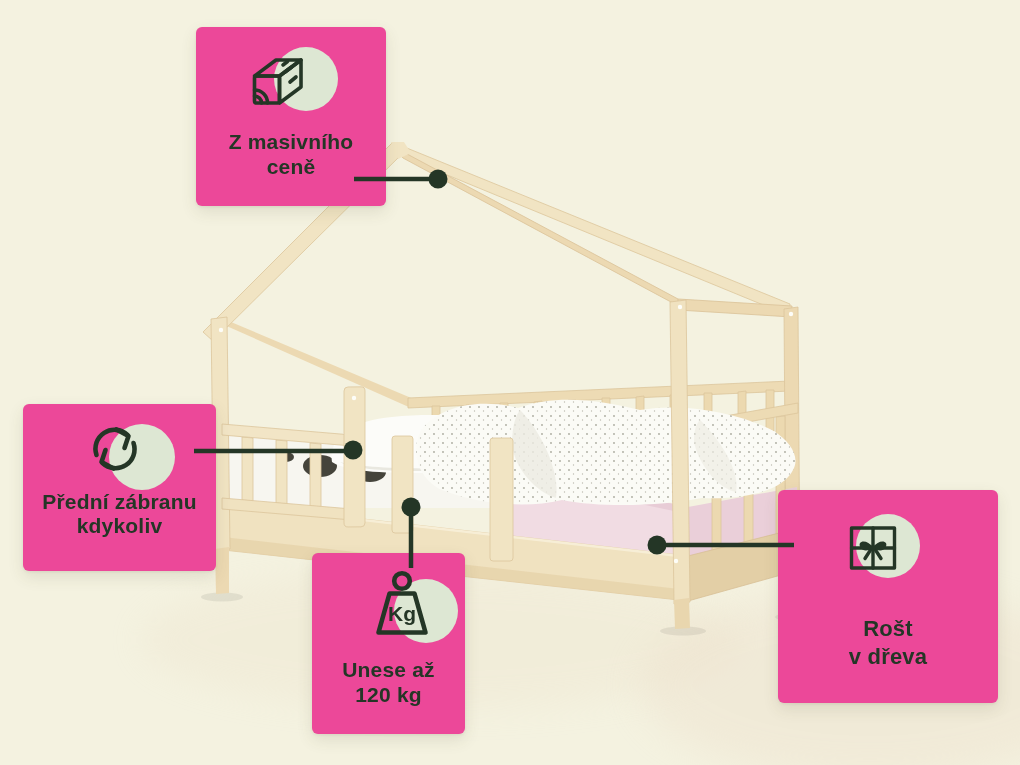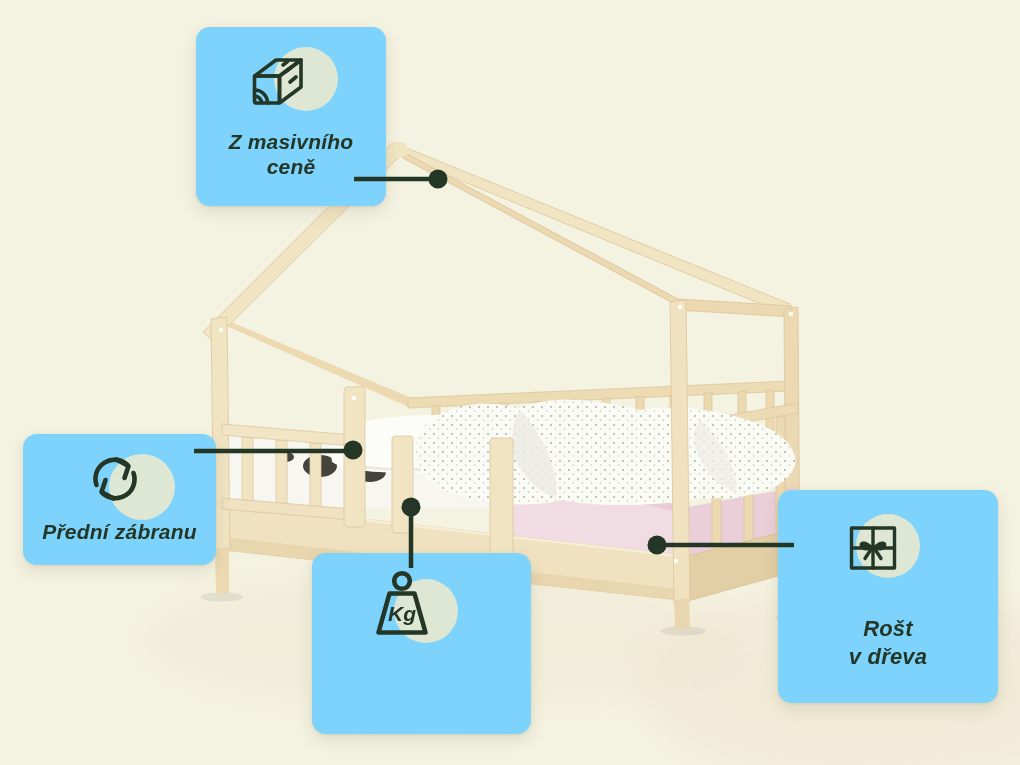--- a/index.html
+++ b/index.html
@@ -10,42 +10,41 @@
   }
   
   .floor-tint{position:absolute;border-radius:50%;pointer-events:none;}
   #tint-right{left:640px;top:590px;width:460px;height:190px;background:#ead9c5;opacity:.30;filter:blur(18px);}
   #tint-center{left:140px;top:570px;width:600px;height:140px;background:#e9dcc4;opacity:.22;filter:blur(16px);}
 
   #bed-svg{position:absolute;left:0;top:0;z-index:10;}
   #connector-svg{position:absolute;left:0;top:0;z-index:30;pointer-events:none;}
 
   .card{
-    position:absolute;background:#7dd3fc;border-radius:14px;z-index:20;
+    position:absolute;background:#ec4899;border-radius:6px;z-index:20;
     box-shadow:0 6px 16px rgba(70,70,40,.12), 0 1px 3px rgba(70,70,40,.08);
-    font-style:italic;
   }
   .halo{position:absolute;border-radius:50%;background:#dde7d3;}
   .card svg.feat-icon{position:absolute;}
   .label{
     position:absolute;left:0;right:0;text-align:center;
     color:#243626;font-weight:bold;font-size:21px;line-height:25px;
     letter-spacing:.2px;
   }
   #card-solid-wood{left:196px;top:27px;width:190px;height:179px;}
   #card-solid-wood .halo{left:78px;top:20px;width:64px;height:64px;}
   #card-solid-wood .feat-icon{left:54px;top:24px;}
   #card-solid-wood .label{top:102px;}
 
-  #card-removable-rail{left:23px;top:404px;width:193px;height:131px;margin-top:30px;}
+  #card-removable-rail{left:23px;top:404px;width:193px;height:167px;}
   #card-removable-rail .halo{left:86px;top:20px;width:66px;height:66px;}
   #card-removable-rail .feat-icon{left:62px;top:15px;}
   #card-removable-rail .label{top:86px;line-height:24px;}
 
-  #card-load-capacity{left:312px;top:553px;width:219px;height:181px;}
+  #card-load-capacity{left:312px;top:553px;width:153px;height:181px;}
   #card-load-capacity .halo{left:82px;top:26px;width:64px;height:64px;}
   #card-load-capacity .feat-icon{left:57px;top:17px;}
   #card-load-capacity .label{top:104px;}
 
   #card-slatted-base{left:778px;top:490px;width:220px;height:213px;}
   #card-slatted-base .halo{left:78px;top:24px;width:64px;height:64px;}
   #card-slatted-base .feat-icon{left:69px;top:30px;}
   #card-slatted-base .label{top:125px;font-size:22px;line-height:28px;}
 
   .ic{stroke:#243626;fill:none;stroke-linecap:round;stroke-linejoin:round;}
@@ -191,32 +190,37 @@
     <svg class="feat-icon" width="60" height="60" viewBox="0 0 60 60">
       <g class="ic" stroke-width="4.6">
         <path d="M11.5 36 A19 19 0 0 1 42.5 16"></path>
         <path d="M31.5 10.5 L43.5 17 L39.5 29"></path>
         <path d="M48.5 24 A19 19 0 0 1 17.5 44"></path>
         <path d="M28.5 49.5 L16.5 43 L20.5 31"></path>
       </g>
     </svg>
     <div class="label">
       <div>Přední zábranu</div>
+      <div>kdykoliv</div>
     </div>
   </div>
 
   <div class="card" id="card-load-capacity">
     <div class="halo"></div>
     <svg class="feat-icon" width="66" height="78" viewBox="0 0 66 78">
       <g class="ic" stroke-width="4.6">
         <circle cx="33" cy="11" r="7.8"></circle>
         <path d="M20.5 23.5 L45.5 23.5 L56.5 62.5 L9.5 62.5 Z"></path>
       </g>
       <text x="33" y="51" text-anchor="middle" font-size="21" font-weight="bold" fill="#243626">Kg</text>
     </svg>
+    <div class="label">
+      <div>Unese až</div>
+      <div>120 kg</div>
+    </div>
   </div>
 
   <div class="card" id="card-slatted-base">
     <div class="halo"></div>
     <svg class="feat-icon" width="52" height="52" viewBox="0 0 52 52">
       <g class="ic" stroke-width="3.4">
         <rect x="4.5" y="8" width="43" height="40"></rect>
         <path d="M26 8 V48"></path>
         <path d="M4.5 28 H47.5"></path>
         <path d="M23.5 30 L18 38.5"></path>

